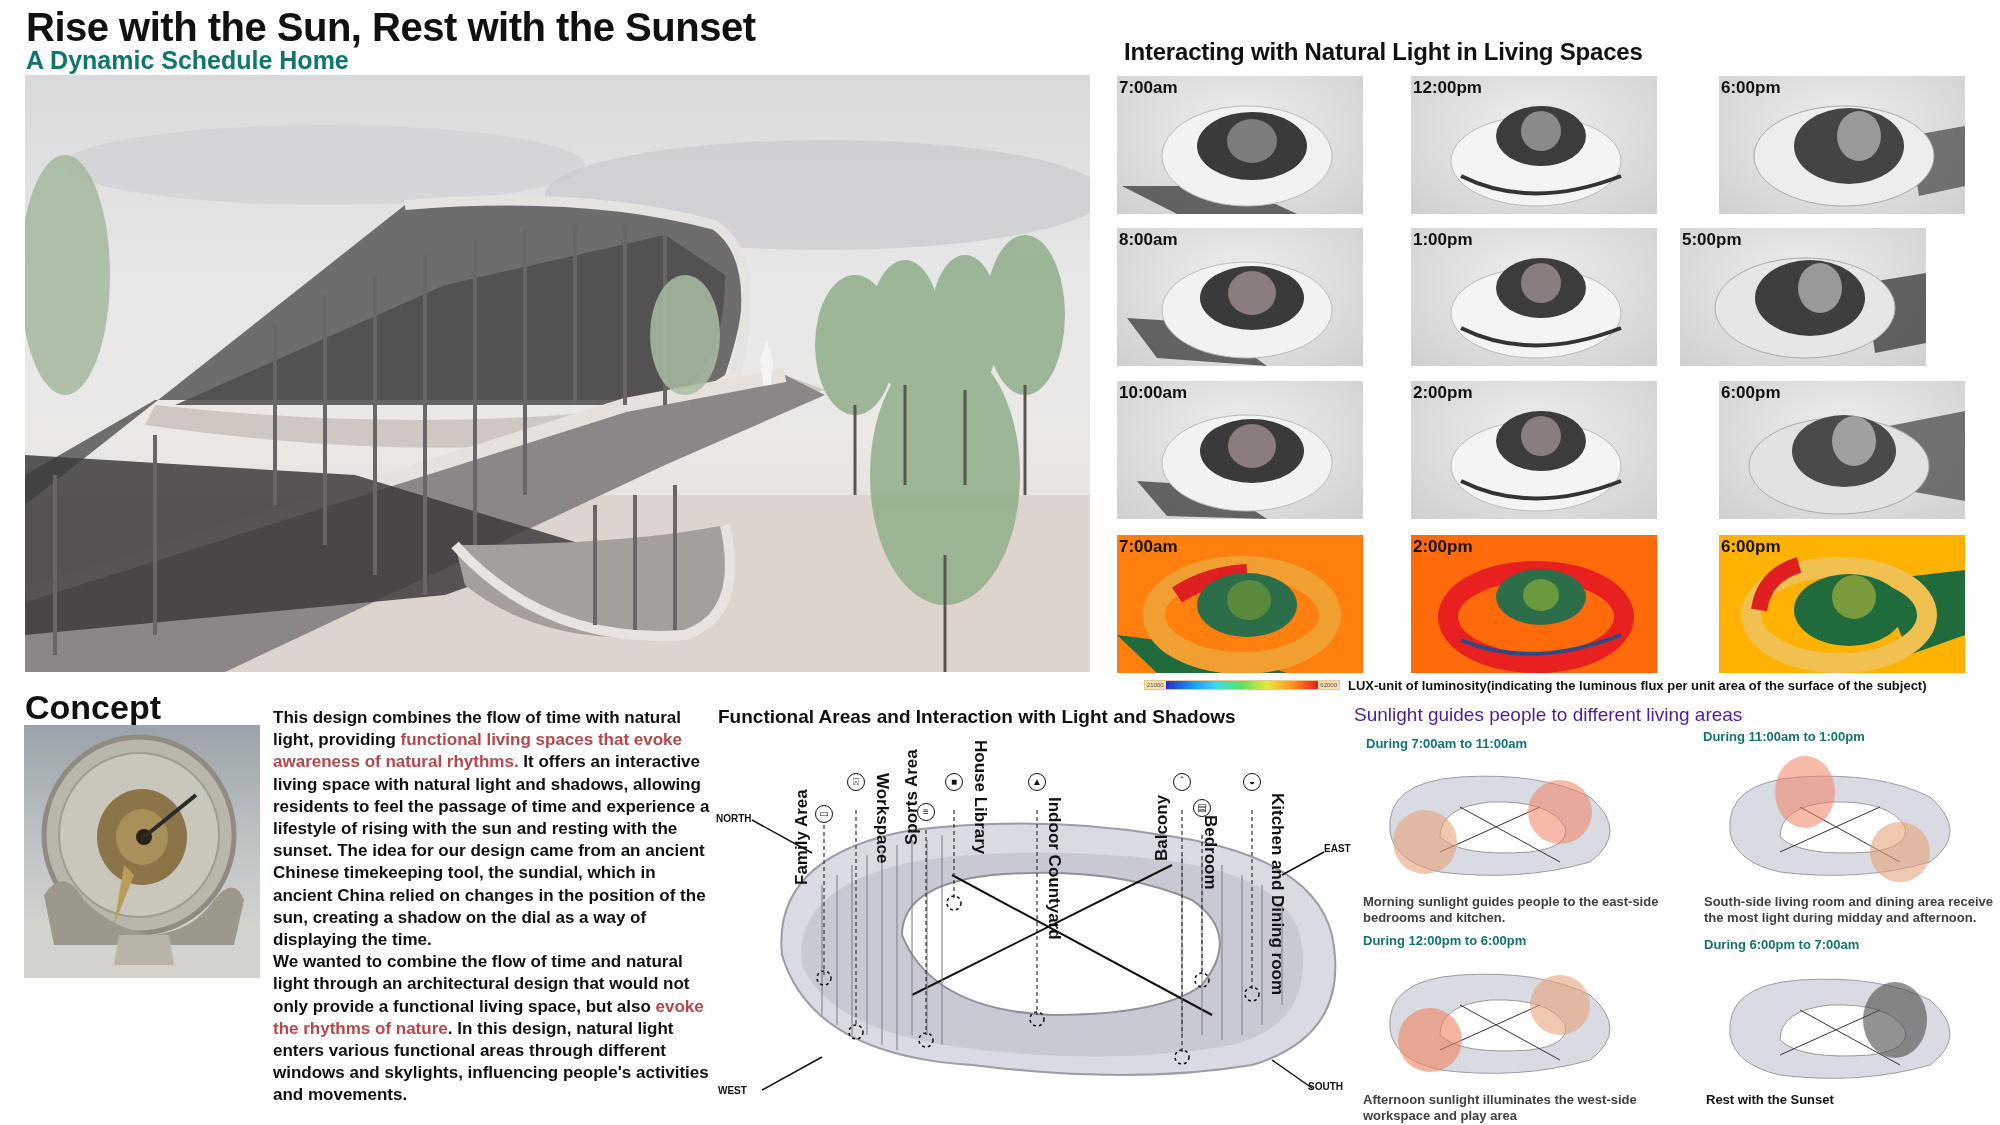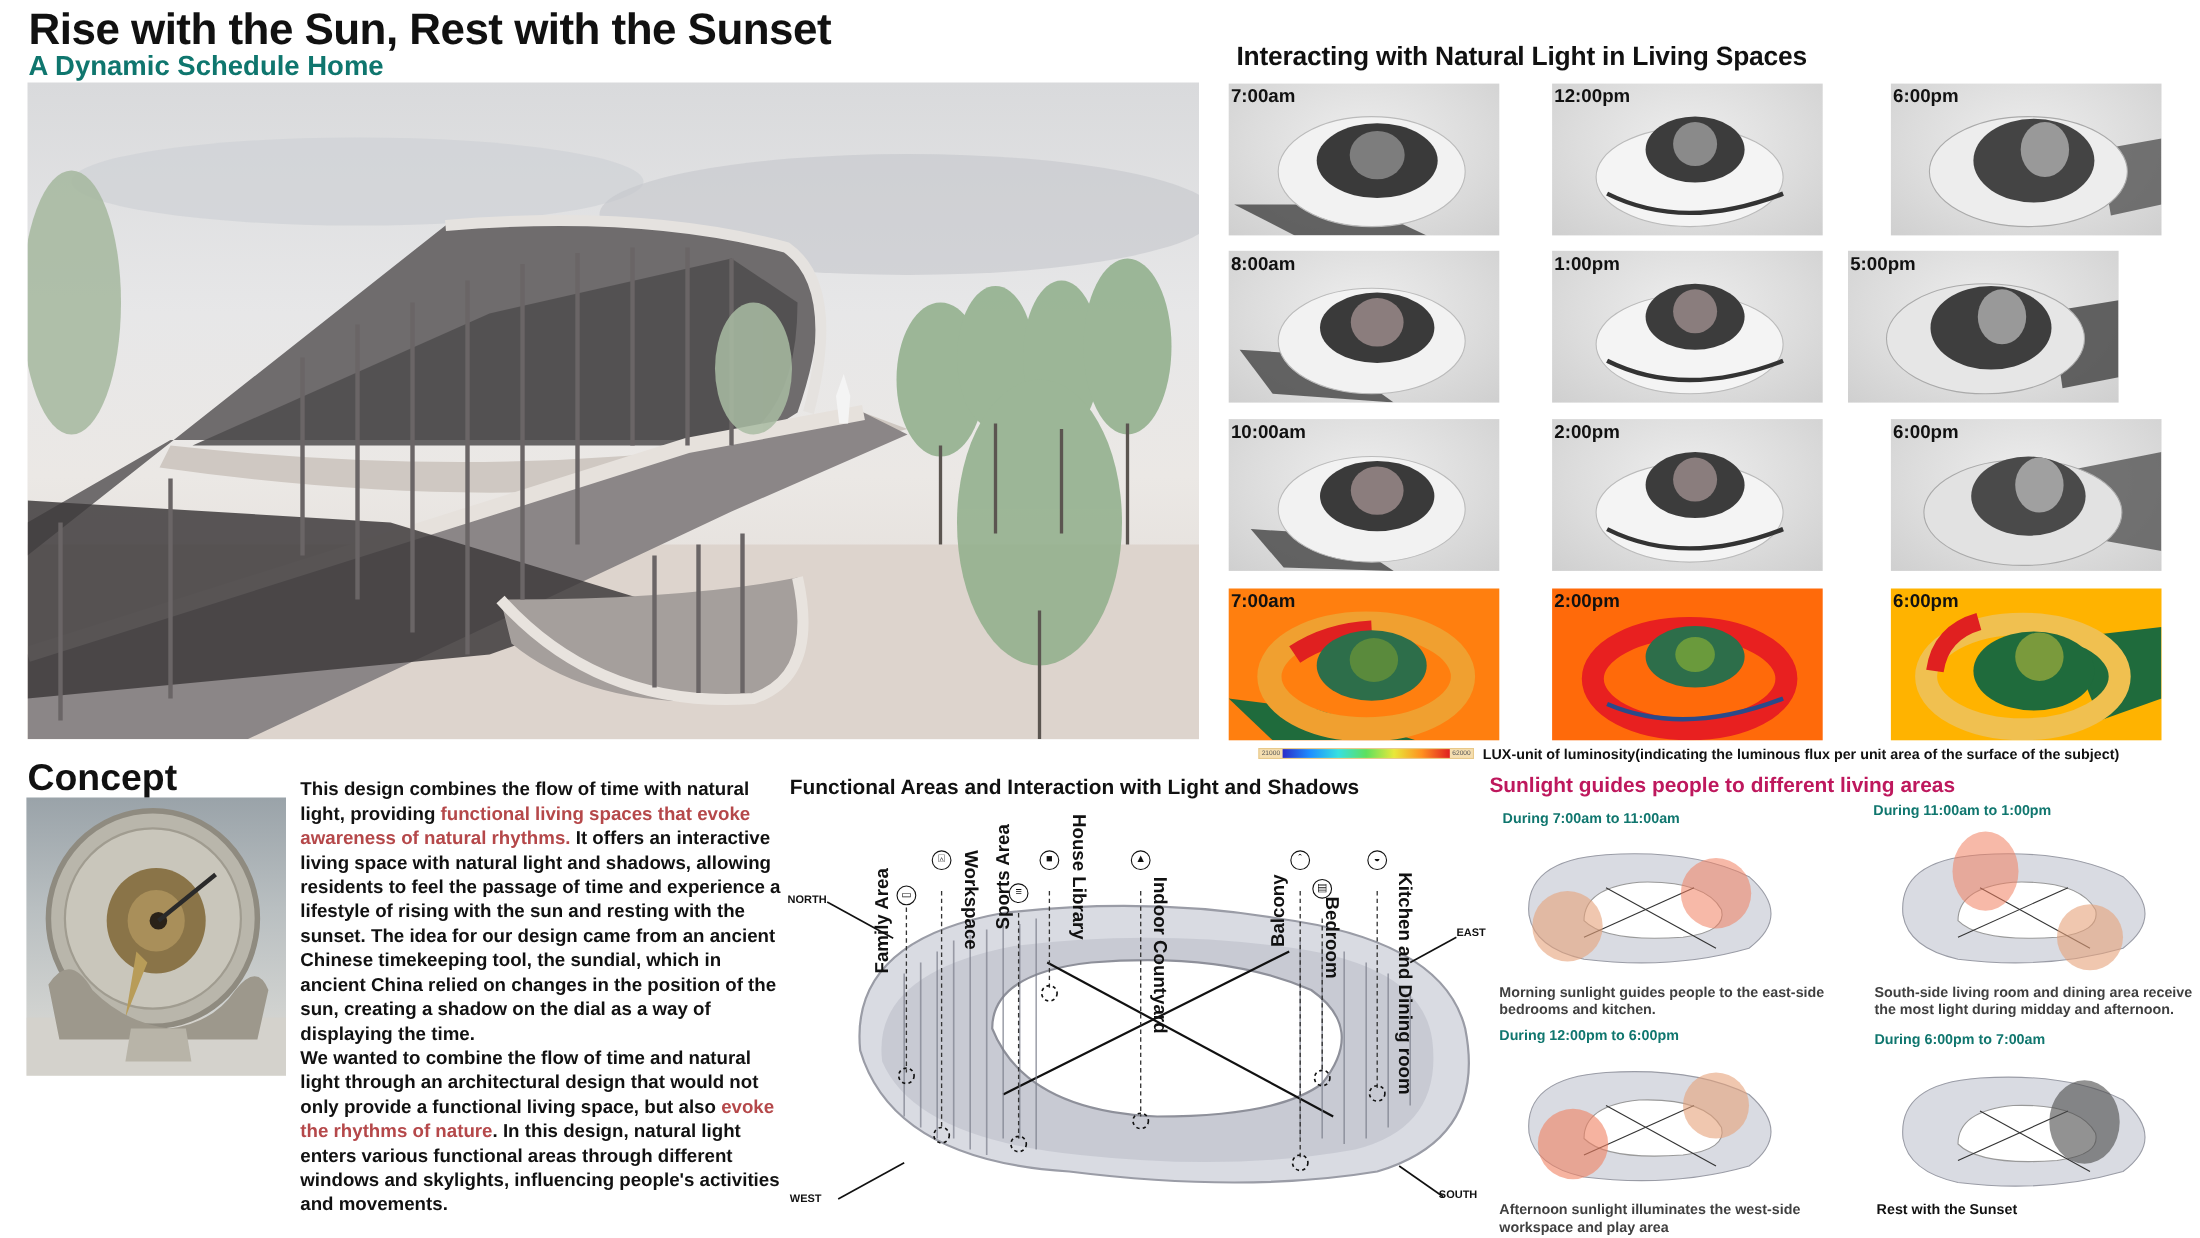--- a/index.html
+++ b/index.html
@@ -47,21 +47,21 @@
   .func-diagram{left:712px;top:735px;width:640px;height:390px}
   .func-diagram svg{width:100%;height:100%}
   .vlabel{position:absolute;font-size:17px;font-weight:700;color:#111;white-space:nowrap;transform-origin:left top}
   .vlabel.up{transform:rotate(-90deg)}
   .vlabel.down{transform:rotate(90deg)}
   .dir{position:absolute;font-size:10px;font-weight:700;color:#111}
   .ficon{position:absolute;width:18px;height:18px;border:1.6px solid #111;border-radius:50%;background:#fff;
     display:flex;align-items:center;justify-content:center;font-size:10px;line-height:1;color:#111}
 
   
-  .sun-h{left:1354px;top:704px;font-size:19px;font-weight:700;color:#be185d}
+  .sun-h{left:1354px;top:704px;font-size:19px;font-weight:400;color:#4c1d95}
   .sub-h{position:absolute;font-size:13px;font-weight:700;color:#0f766e}
   .mini{position:absolute;width:270px;height:135px}
   .mini svg{width:100%;height:100%}
   .cap{position:absolute;font-size:13px;font-weight:700;line-height:16px;color:#404040}
   .cap.black{color:#111}
 </style>
 </head>
 <body>
 
 <div class="abs title">Rise with the Sun, Rest with the Sunset</div>

